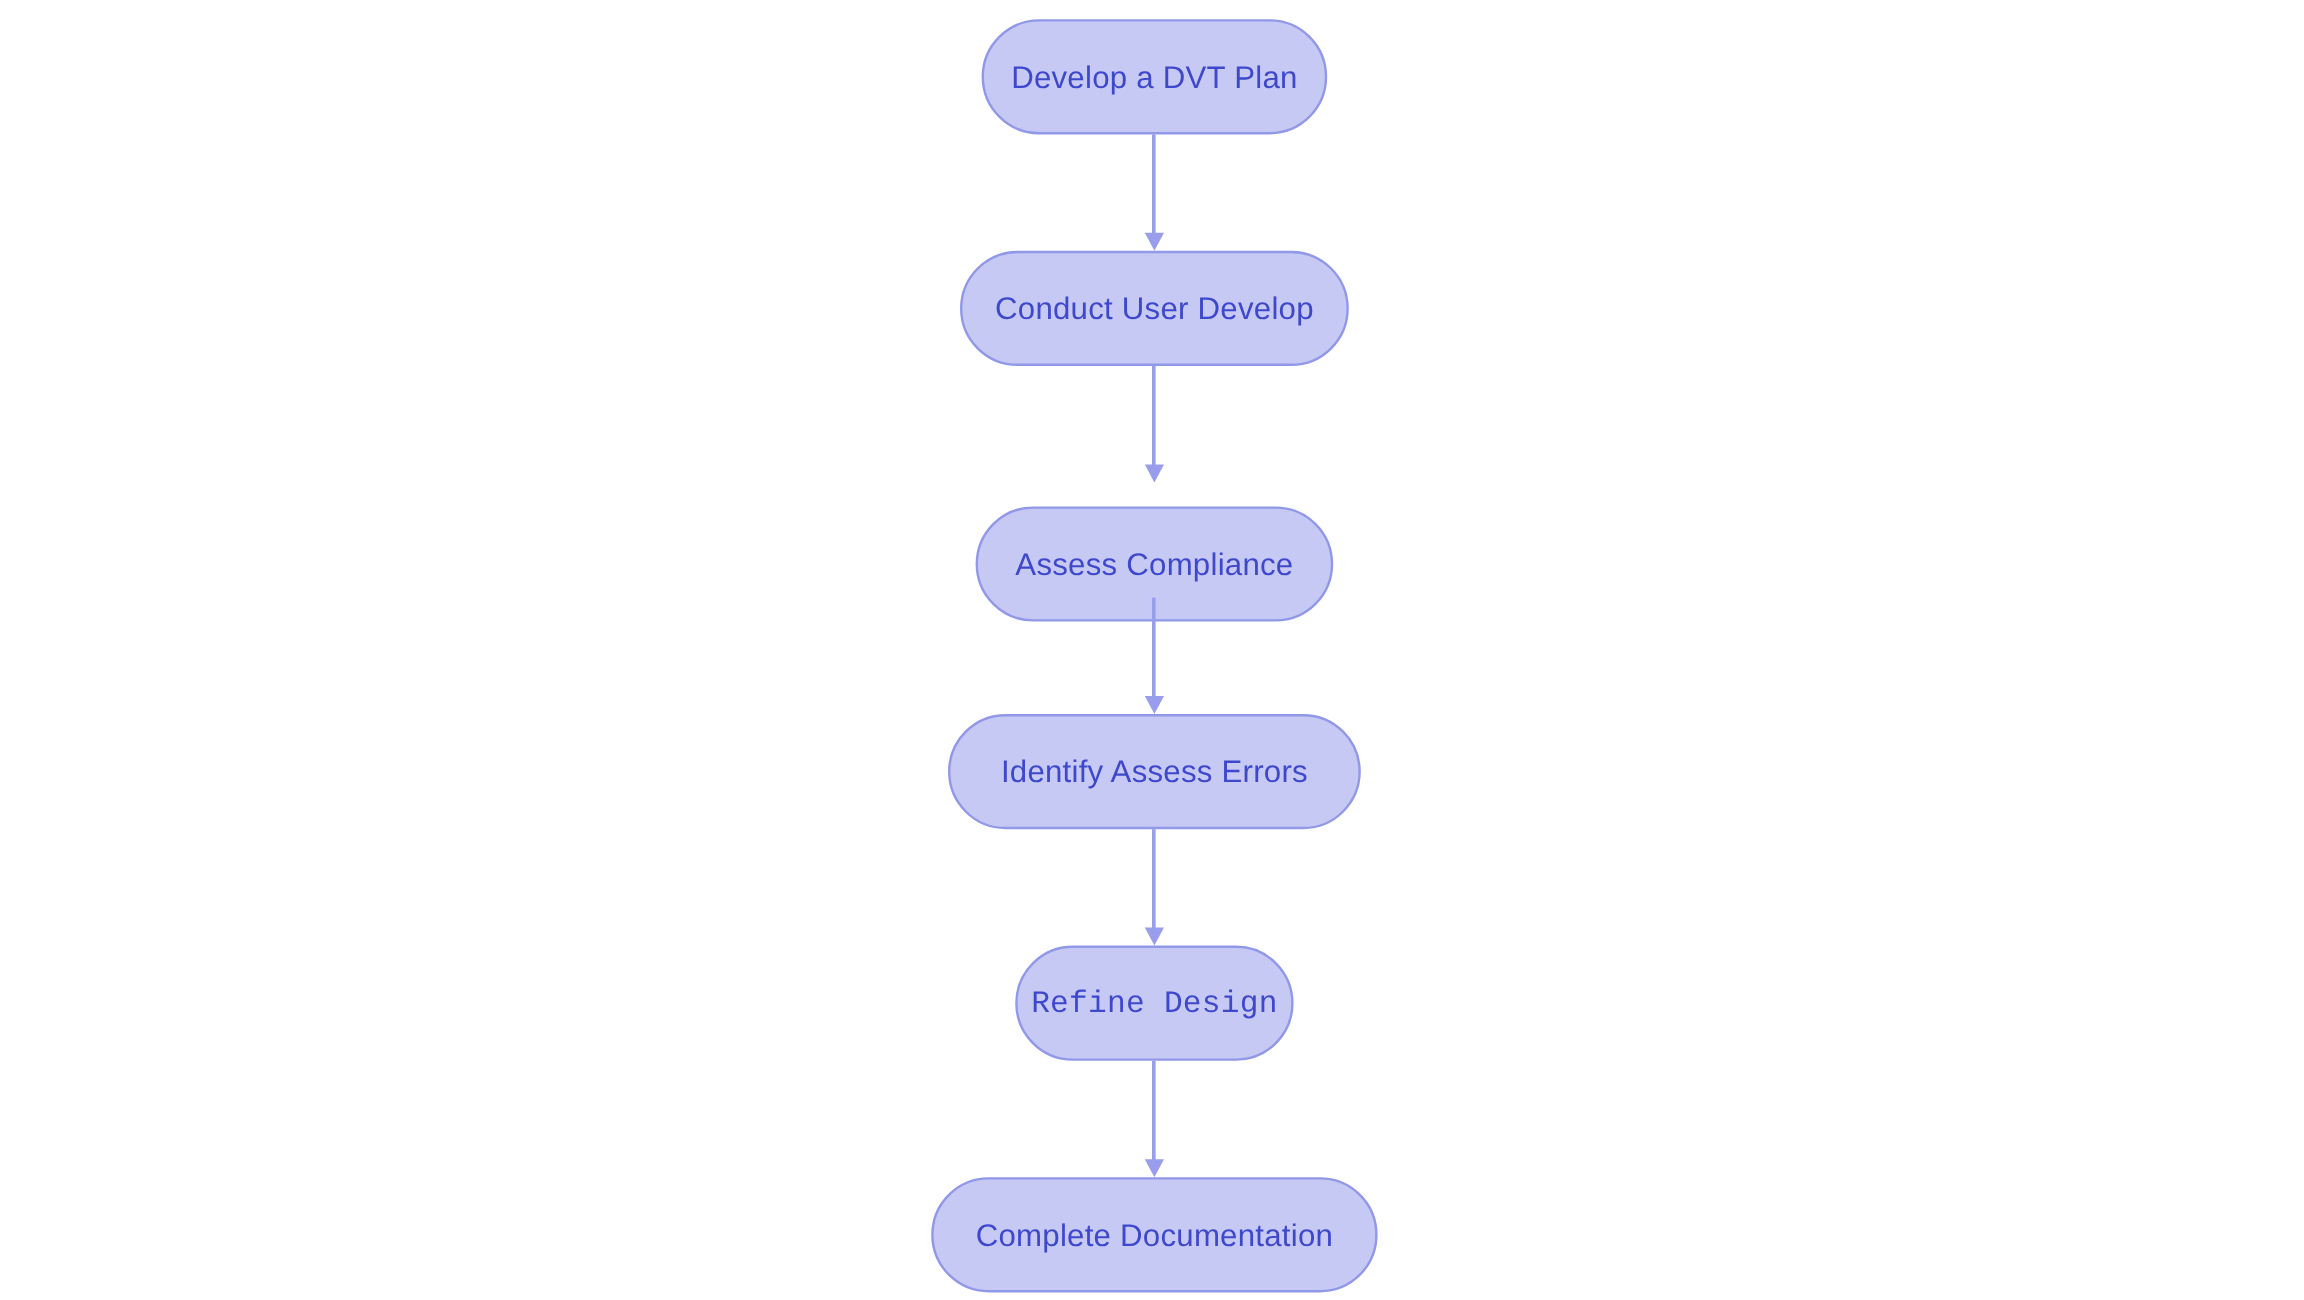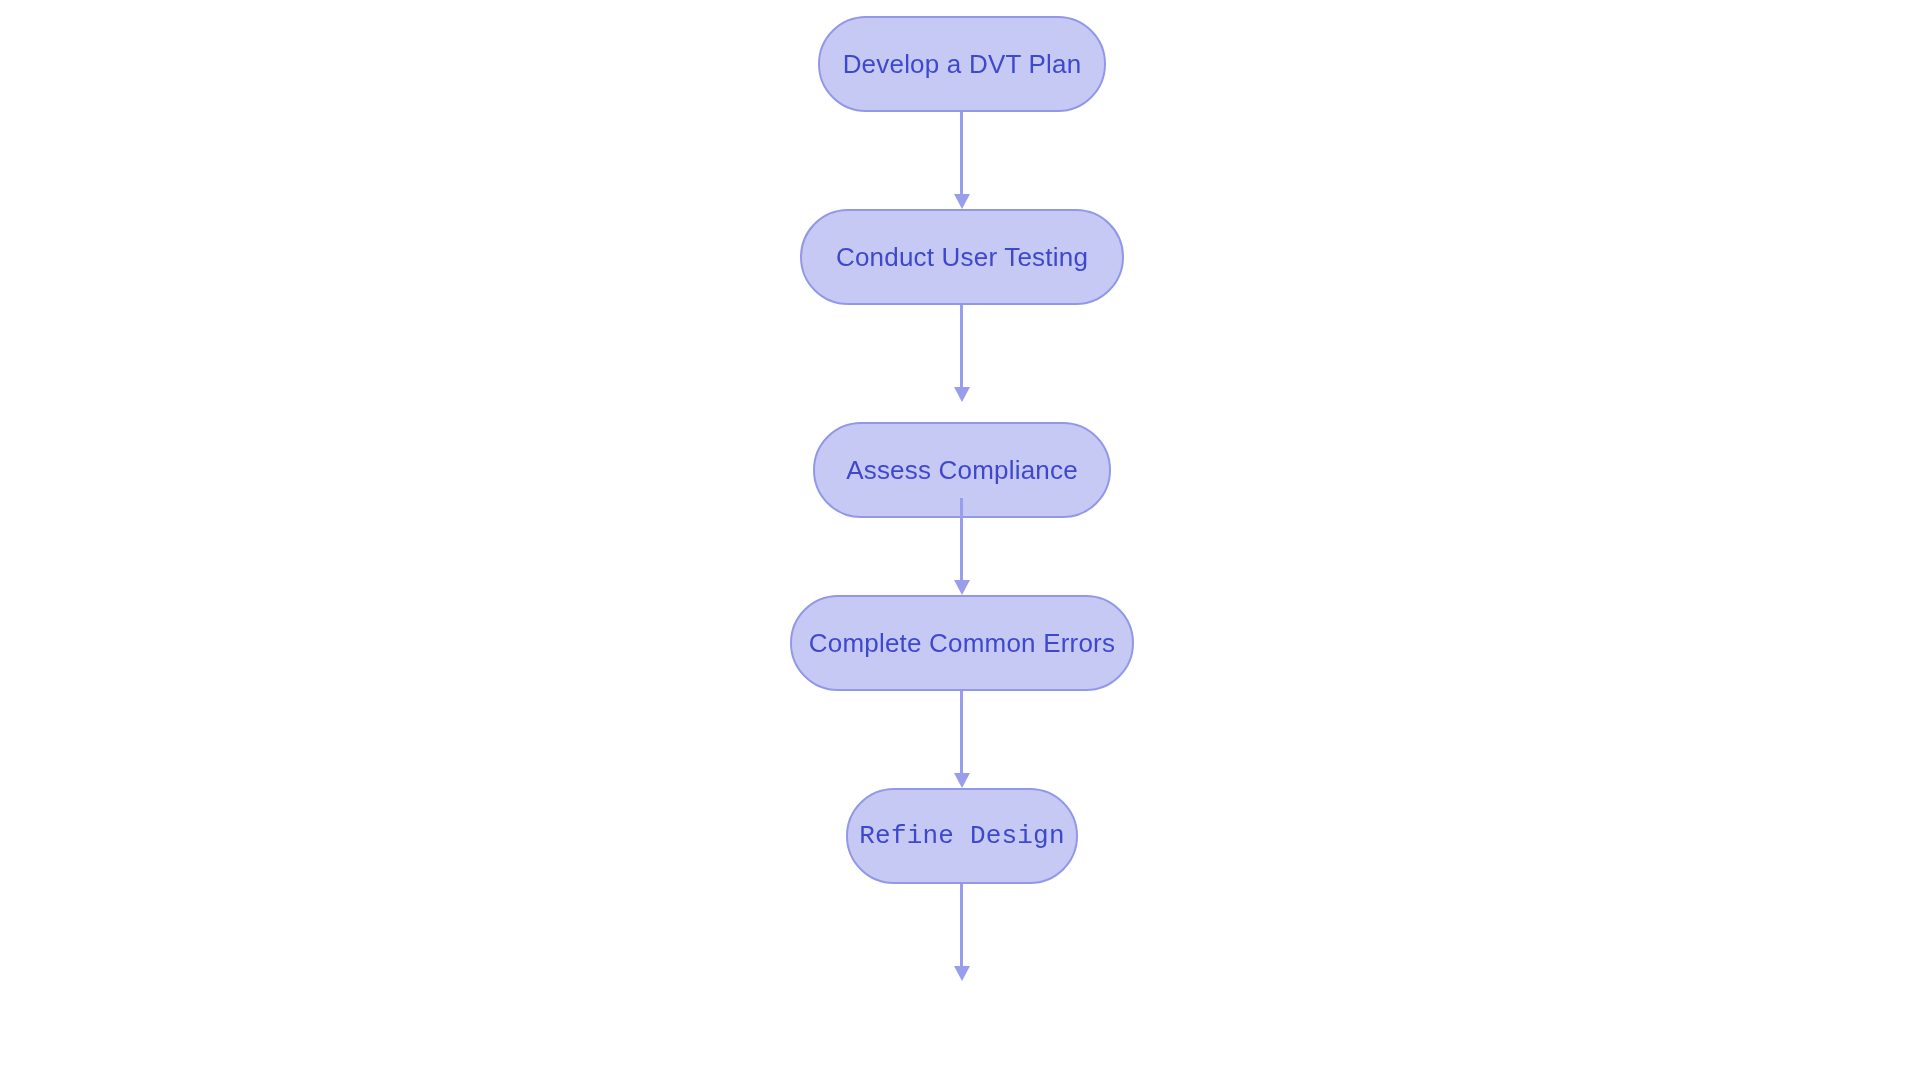--- a/index.html
+++ b/index.html
@@ -69,49 +69,52 @@
   <div class="node" style="top:16px; left:818px; width:288px;">
     <span class="label">Develop a DVT Plan</span>
   </div>
 
   <div class="edge" style="top:112px; height:97px;">
     <div class="shaft"></div>
     <div class="head"></div>
   </div>
 
   <div class="node" style="top:209px; left:800px; width:324px;">
-    <span class="label">Conduct User Testing</span>
+    <span class="label">Conduct User Develop</span>
   </div>
 
   <div class="edge" style="top:305px; height:97px;">
     <div class="shaft"></div>
     <div class="head"></div>
   </div>
 
   <div class="node" style="top:402px; left:813px; width:298px;margin-top:20px;">
     <span class="label">Assess Compliance</span>
   </div>
 
   <div class="edge" style="top:498px; height:97px;">
     <div class="shaft"></div>
     <div class="head"></div>
   </div>
 
   <div class="node" style="top:595px; left:790px; width:344px;">
-    <span class="label">Complete Common Errors</span>
+    <span class="label">Identify Assess Errors</span>
   </div>
 
   <div class="edge" style="top:691px; height:97px;">
     <div class="shaft"></div>
     <div class="head"></div>
   </div>
 
   <div class="node" style="top:788px; left:846px; width:232px;font-family:Liberation Mono, monospace;">
     <span class="label">Refine Design</span>
   </div>
 
   <div class="edge" style="top:884px; height:97px;">
     <div class="shaft"></div>
     <div class="head"></div>
   </div>
 
+  <div class="node" style="top:981px; left:776px; width:372px;">
+    <span class="label">Complete Documentation</span>
+  </div>
 
 </div>
 
 </body></html>

